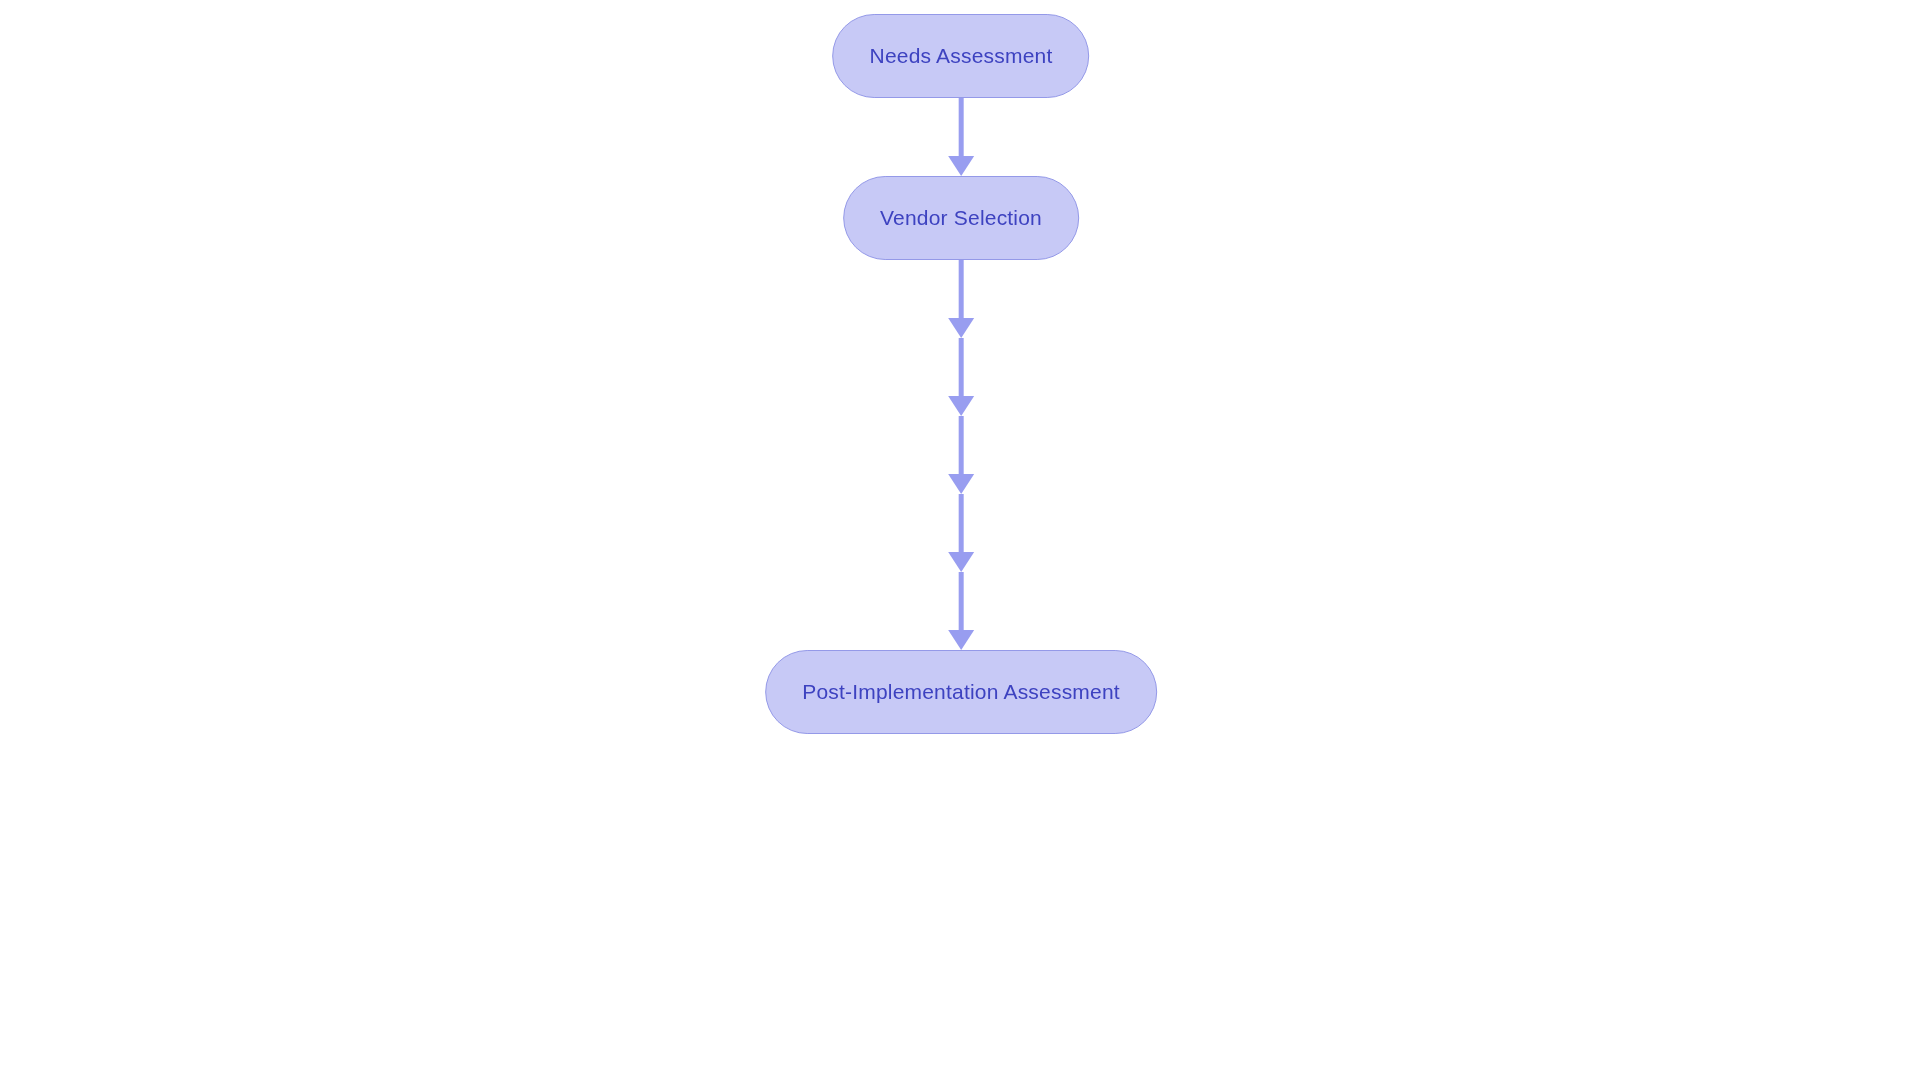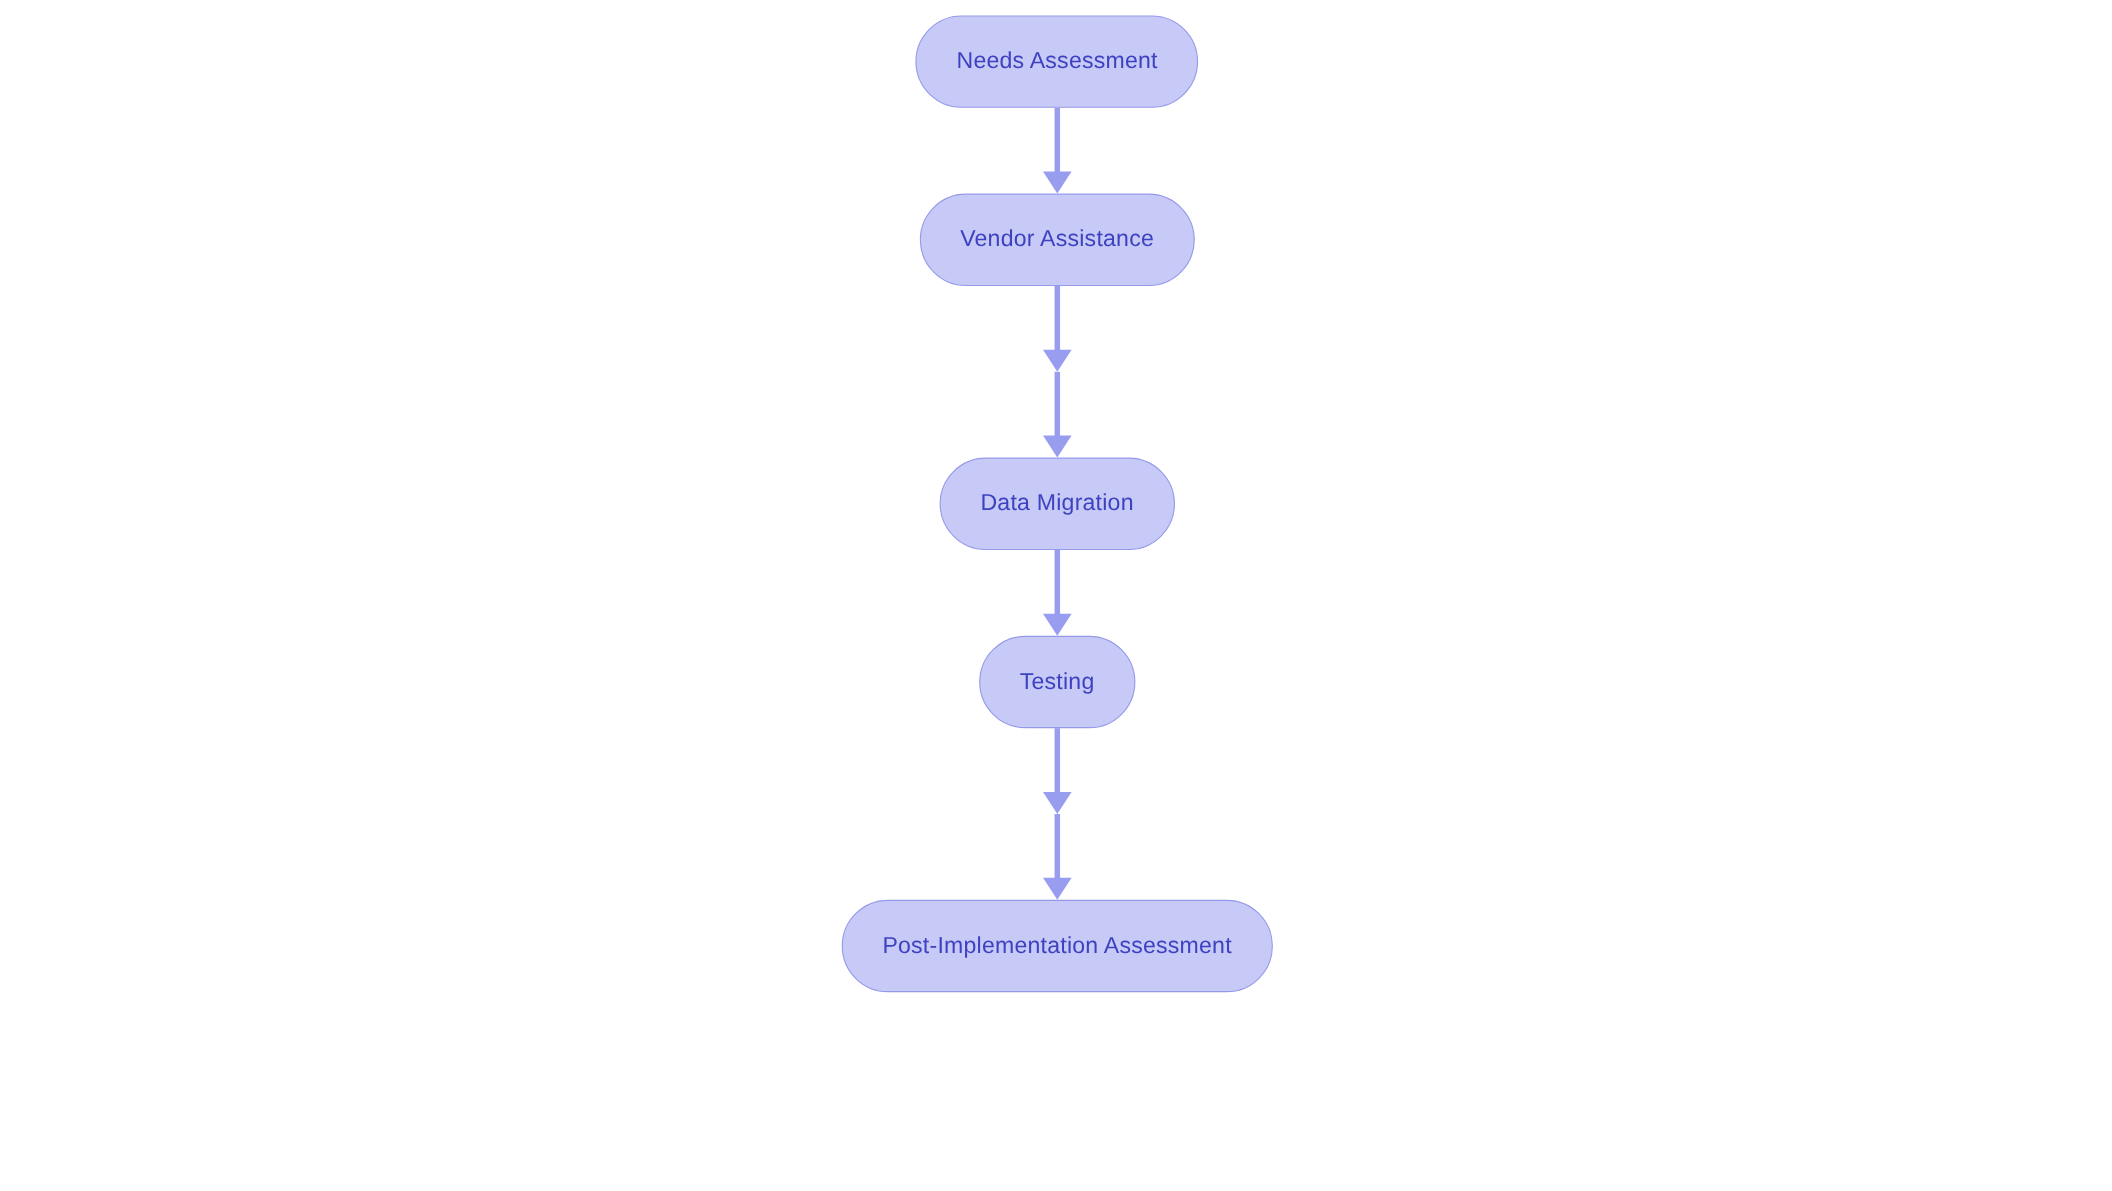--- a/index.html
+++ b/index.html
@@ -74,46 +74,40 @@
   <div class="flow-node">
     <span class="flow-node-label">Needs Assessment</span>
   </div>
 
   <div class="flow-arrow">
     <div class="arrow-line"></div>
     <div class="arrow-head"></div>
   </div>
 
   <div class="flow-node">
-    <span class="flow-node-label">Vendor Assistance</span>
+    <span class="flow-node-label">Vendor Selection</span>
   </div>
 
   <div class="flow-arrow">
     <div class="arrow-line"></div>
     <div class="arrow-head"></div>
   </div>
 
 
   <div class="flow-arrow">
     <div class="arrow-line"></div>
     <div class="arrow-head"></div>
   </div>
 
-  <div class="flow-node">
-    <span class="flow-node-label">Data Migration</span>
-  </div>
 
   <div class="flow-arrow">
     <div class="arrow-line"></div>
     <div class="arrow-head"></div>
   </div>
 
-  <div class="flow-node">
-    <span class="flow-node-label">Testing</span>
-  </div>
 
   <div class="flow-arrow">
     <div class="arrow-line"></div>
     <div class="arrow-head"></div>
   </div>
 
 
   <div class="flow-arrow">
     <div class="arrow-line"></div>
     <div class="arrow-head"></div>

